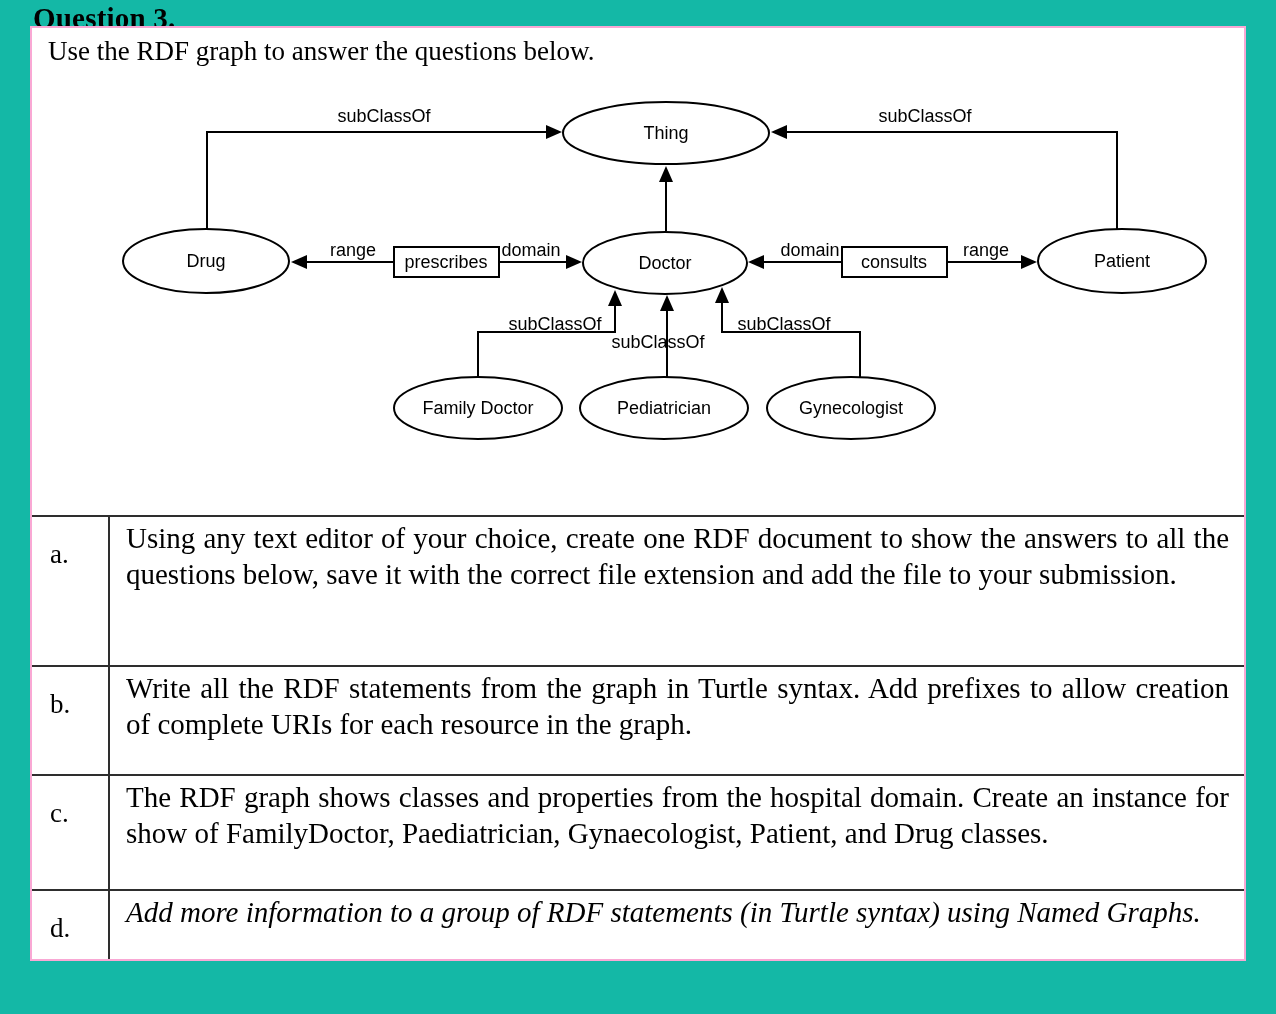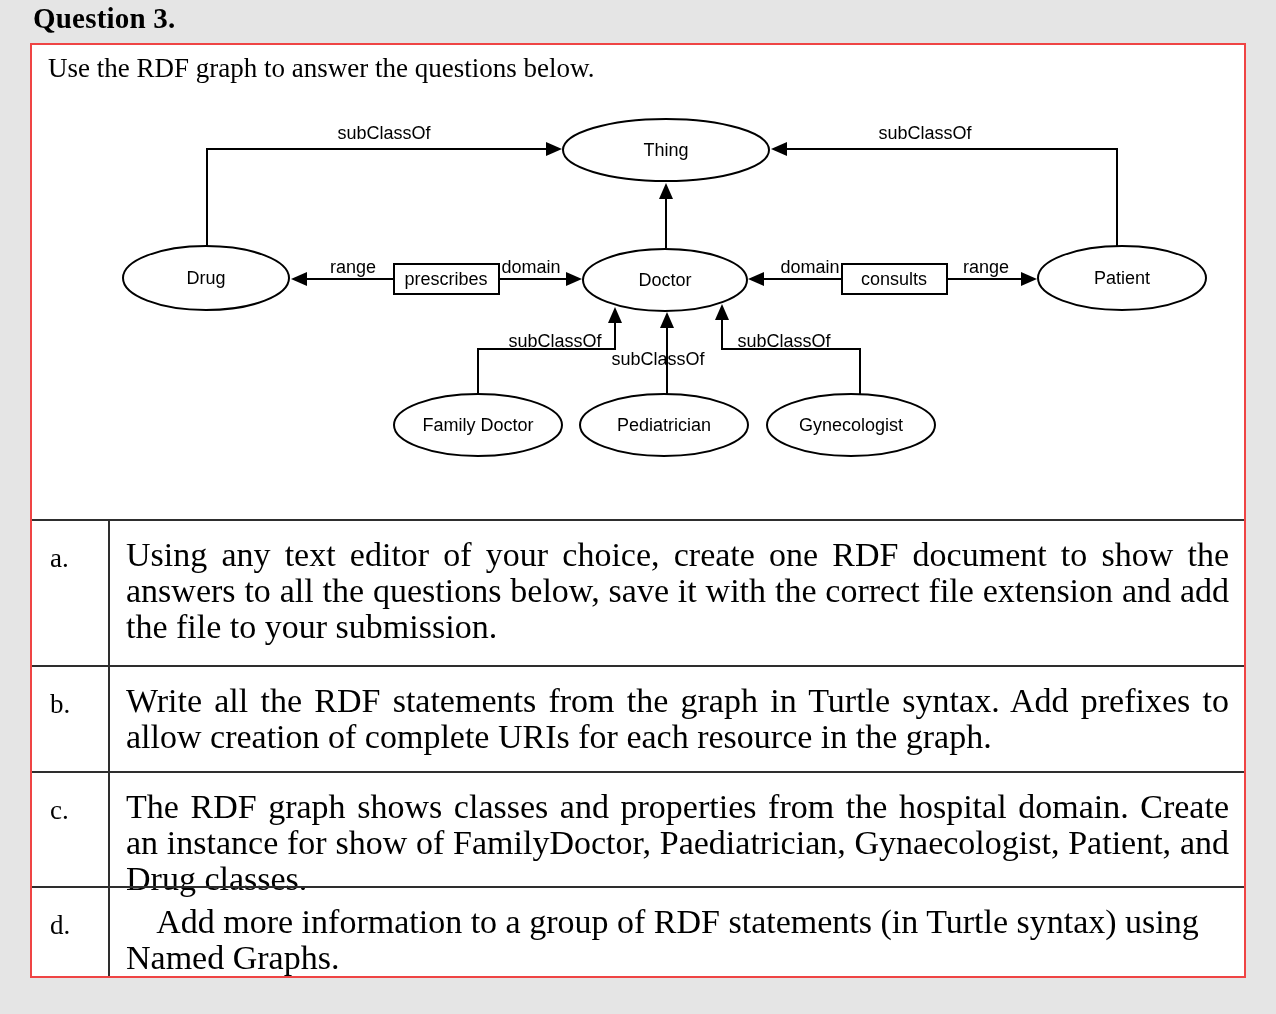--- a/index.html
+++ b/index.html
@@ -2,32 +2,32 @@
 <html><head>
 <meta charset="utf-8">
 <style>
   html, body { margin: 0; padding: 0; }
   body {
     width: 1276px; height: 1014px;
     background: #ffffff;
     color: #000000;
     font-family: "Liberation Serif", "DejaVu Serif", serif;
   }
-  .sheet { position: relative; width: 1276px; height: 1014px; background: #e5e5e5; overflow: hidden; }
+  .sheet { position: relative; width: 1276px; height: 1014px; background: #14b8a6; overflow: hidden; }
 
   .q-title {
     position: absolute; left: 33px; top: 2px;
     font-size: 29px; font-weight: bold;
     letter-spacing: 0.2px;
   }
 
   .q-table {
-    position: absolute; left: 30px; top: 43px;
+    position: absolute; left: 30px; top: 26px;
     width: 1216px; height: 935px;
-    border: 2px solid #ef4444;
+    border: 2px solid #f9a8d4;
     box-sizing: border-box;
     display: flex; flex-direction: column;
     background: #fff;
   }
 
   .row-intro { position: relative; height: 487px; box-sizing: border-box; }
   .intro-text {
     padding: 8px 16px 0 16px;
     font-size: 27px;
   }
@@ -40,27 +40,27 @@
   .row-d { flex: 1; }
 
   .cell-letter {
     width: 78px; box-sizing: border-box;
     border-right: 2px solid #2e2e2e;
     padding: 22px 0 0 18px;
     font-size: 27px;
   }
   .cell-text {
     flex: 1;
-    font-size: 34px;
+    font-size: 29px;
     line-height: 36px;
-    padding: 16px 15px 0 16px;
+    padding: 3px 15px 0 16px;
     text-align: justify;
     text-align-last: left;
   }
-  .row-d .cell-text { text-align: center; }
+  .row-d .cell-text { text-align: center; font-style: italic; }
 
   
   .dg-shape { fill: #ffffff; stroke: #000000; stroke-width: 2; }
   .dg-line  { fill: none; stroke: #000000; stroke-width: 2; }
   .dg-arrow { fill: #000000; stroke: none; }
   .dg-label {
     font-family: "Liberation Sans", "DejaVu Sans", sans-serif;
     font-size: 18px; fill: #000000; text-anchor: middle;
   }
 </style>

